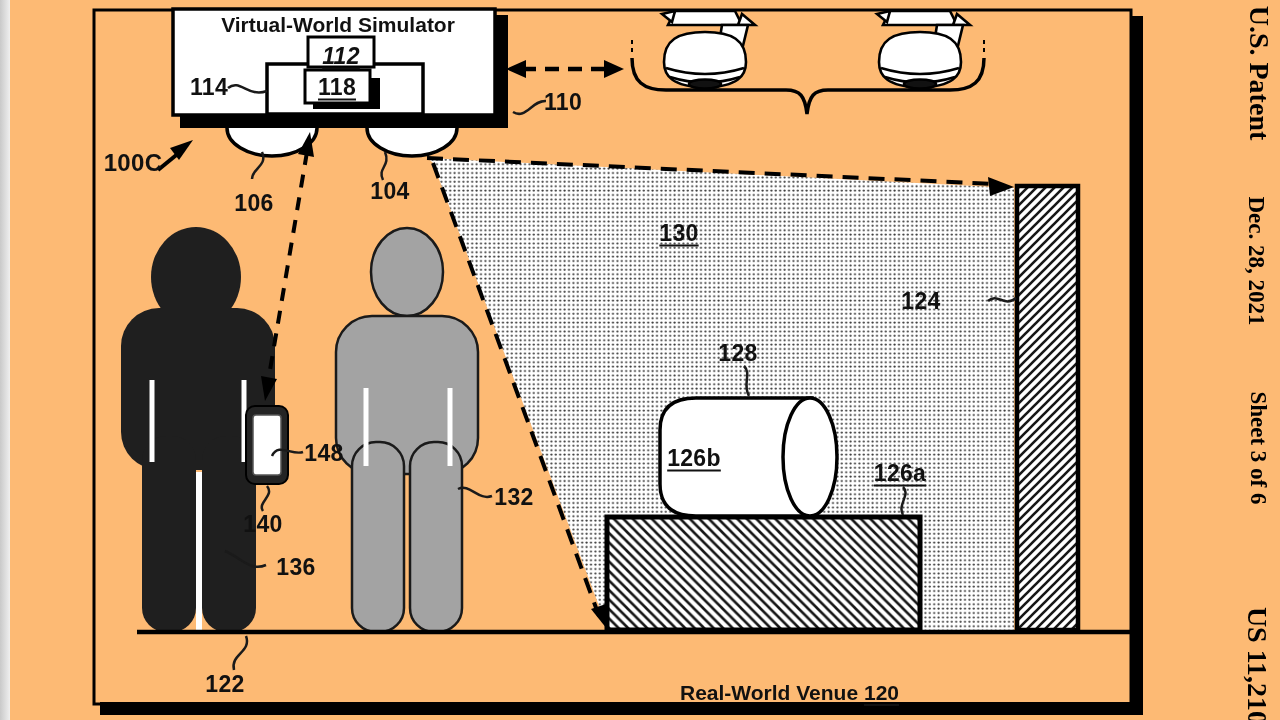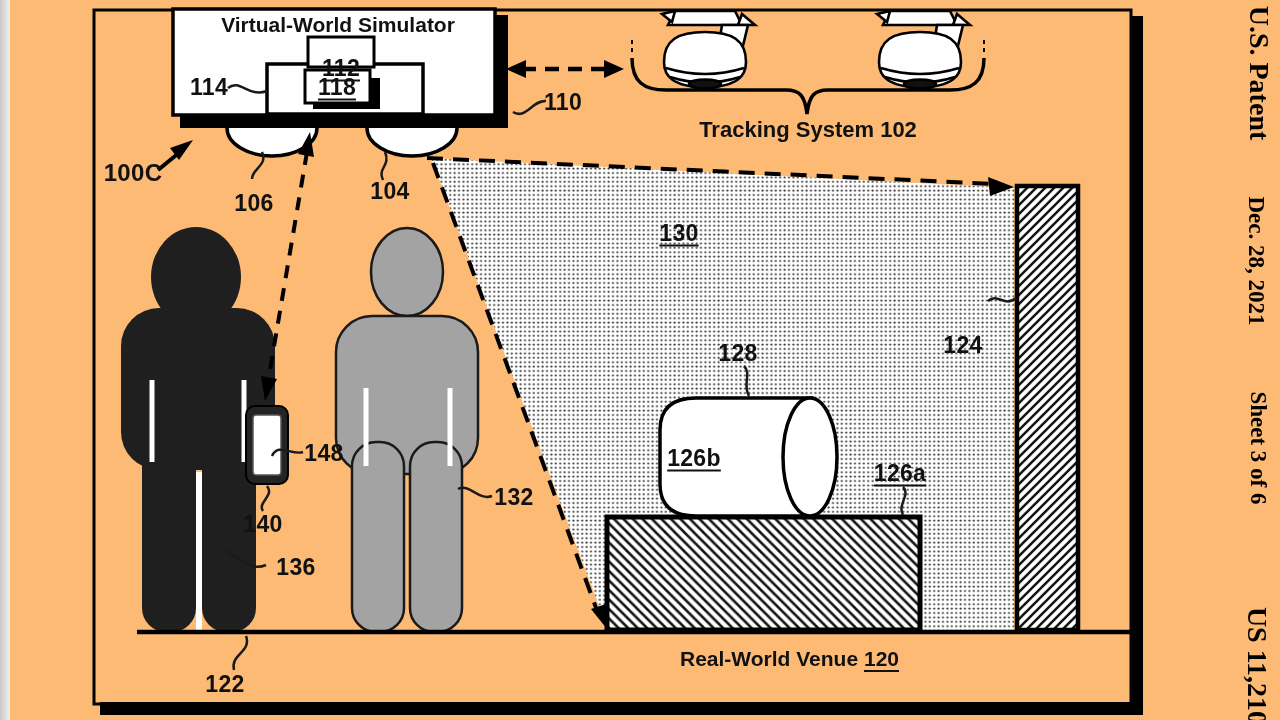--- a/index.html
+++ b/index.html
@@ -161,45 +161,41 @@
     </g>
 
     <g fill="#000">
       <rect x="1130" y="16" width="13" height="698"></rect>
       <rect x="100" y="702" width="1043" height="13"></rect>
     </g>
   </svg>
 
   <div class="cap" style="left:338px;top:25px;font-size:21px;">Virtual-World Simulator</div>
 
-  <div class="lbl u" style="left:341px;top:68px;">112</div>
+  <div class="lbl u" style="left:341px;top:56px;font-style:italic;">112</div>
   <div class="lbl u" style="left:337px;top:87px;">118</div>
   <div class="lbl" style="left:209px;top:87px;">114</div>
   <div class="lbl" style="left:563px;top:102px;">110</div>
-  <div class="lbl" style="left:133px;top:173px;font-size:24px;">100C</div>
+  <div class="lbl" style="left:133px;top:163px;font-size:24px;">100C</div>
   <div class="lbl" style="left:254px;top:191px;margin-top:12px;">106</div>
   <div class="lbl" style="left:390px;top:191px;">104</div>
 
-  <div class="cap" style="left:808px;top:130px;font-size:22px;font-weight:600;">
-    <span>Tracking System</span>
-    <span class="num" style="font-weight:600;">102</span>
-  </div>
 
   <div class="lbl u" style="left:679px;top:233px;">130</div>
-  <div class="lbl" style="left:963px;top:301px;margin-top:44px;">124</div>
+  <div class="lbl" style="left:921px;top:301px;">124</div>
   <div class="lbl" style="left:738px;top:353px;">128</div>
   <div class="lbl u" style="left:694px;top:458px;">126b</div>
   <div class="lbl u" style="left:900px;top:473px;">126a</div>
   <div class="lbl" style="left:324px;top:453px;">148</div>
   <div class="lbl" style="left:263px;top:524px;">140</div>
   <div class="lbl" style="left:288px;top:567px;margin-left:8px;">136</div>
   <div class="lbl" style="left:514px;top:497px;">132</div>
   <div class="lbl" style="left:225px;top:684px;">122</div>
 
-  <div class="cap" style="left:779px;top:659px;font-size:21px;font-weight:600;padding-left:21px;">
+  <div class="cap" style="left:779px;top:693px;font-size:21px;font-weight:600;padding-left:21px;">
     <span>Real-World Venue</span>
     <span class="num u" style="font-weight:600;">120</span>
   </div>
 
   <div class="margin-txt m-big" style="left:1259px;top:73px;">U.S. Patent</div>
   <div class="margin-txt m-mid" style="left:1256px;top:261px;">Dec. 28, 2021</div>
   <div class="margin-txt m-mid" style="left:1258px;top:448px;">Sheet 3 of 6</div>
   <div class="margin-txt m-big" style="left:1257px;top:666px;">US 11,210</div>
 
 </div>

